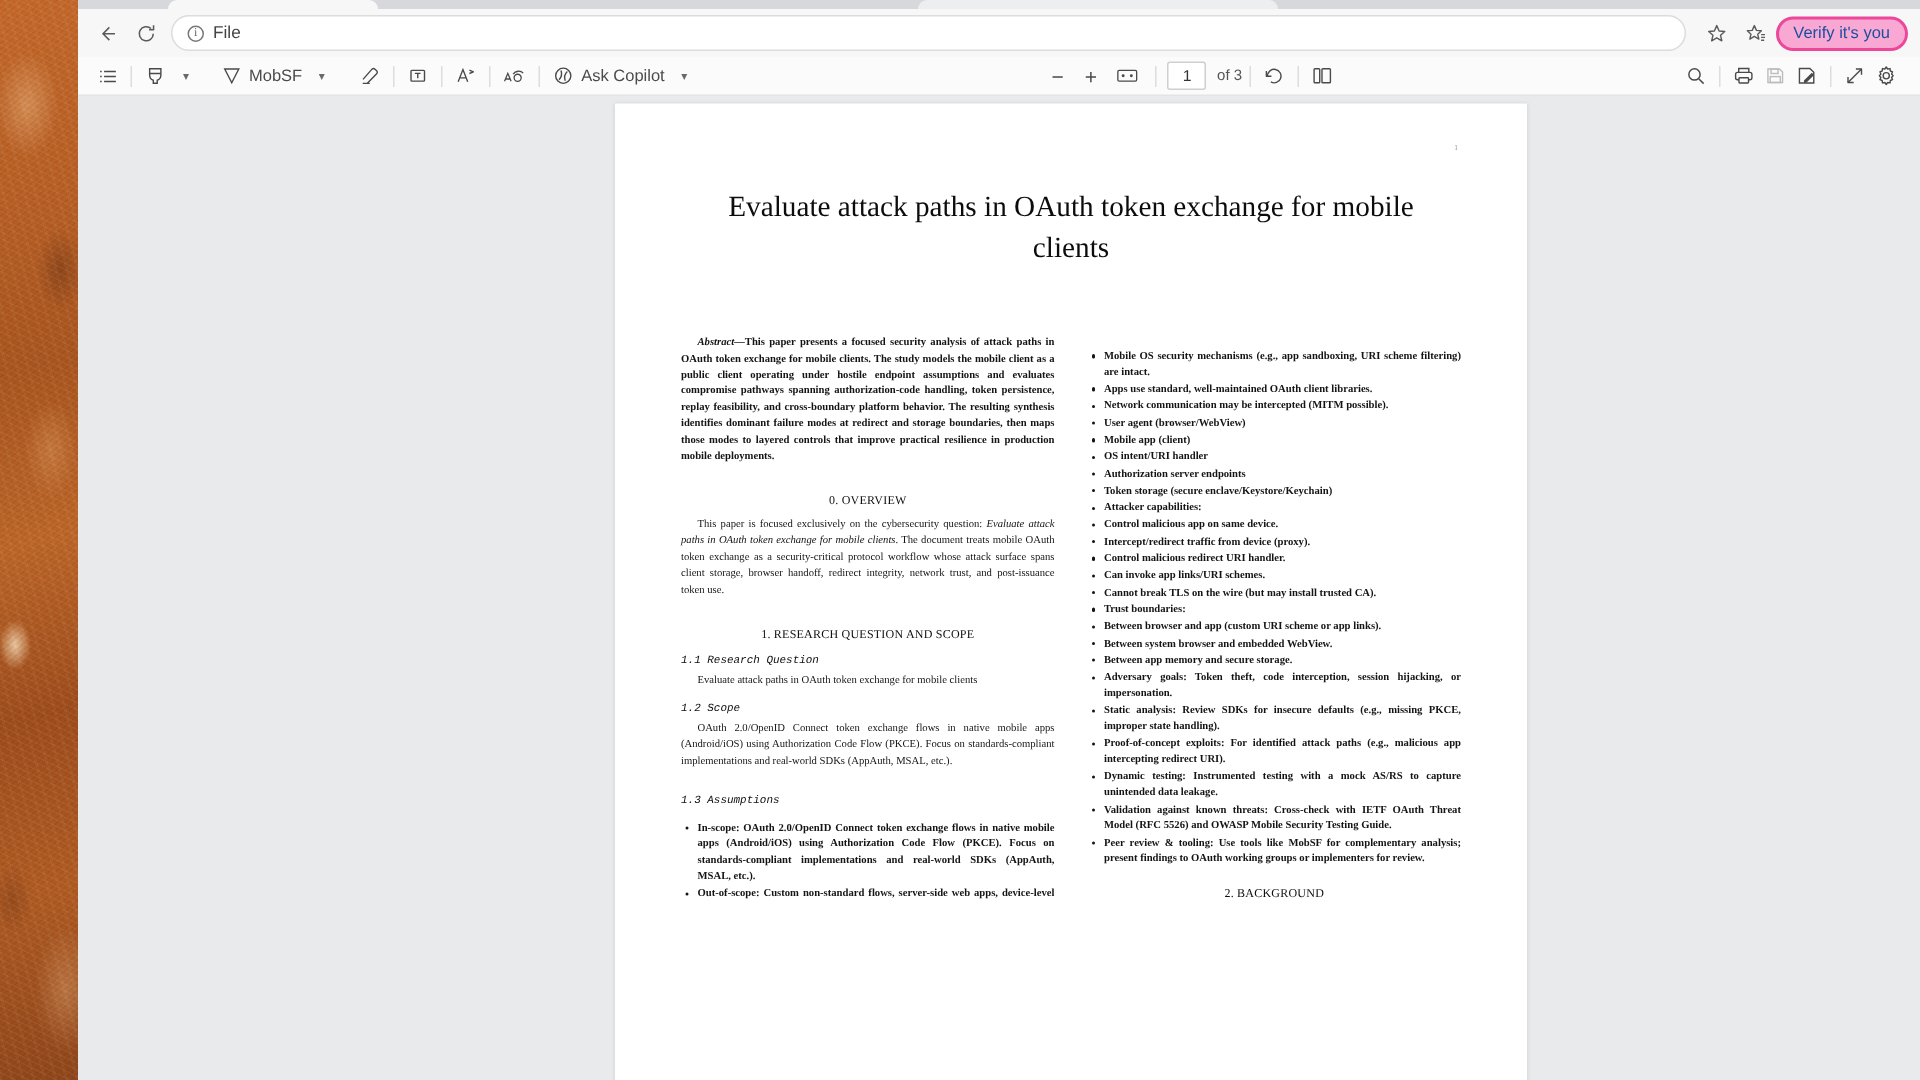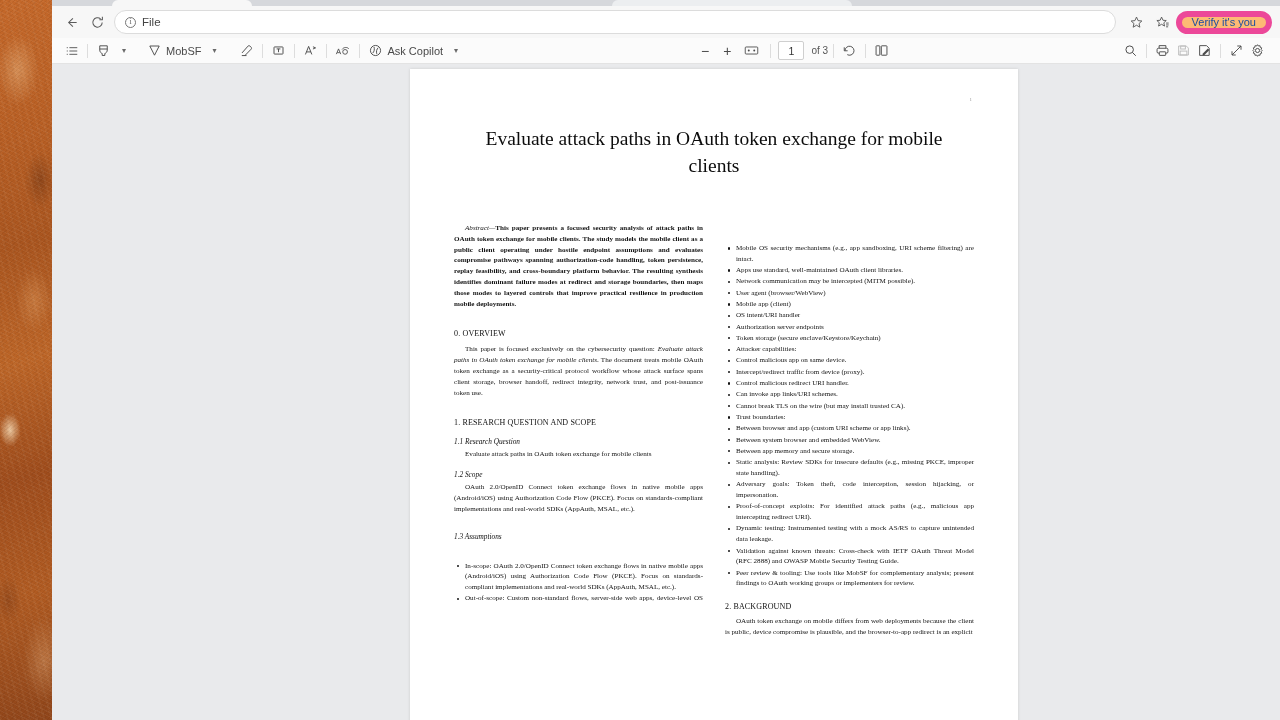--- a/index.html
+++ b/index.html
@@ -71,22 +71,22 @@
   #omnibox .info-circle {
     width: 11px; height: 11px; border: 1px solid #777; border-radius: 50%;
     display: inline-flex; align-items: center; justify-content: center;
     font-size: 8px; color: #666; flex: none; line-height: 1;
     font-family: "Liberation Serif", serif;
   }
   #omnibox .scheme { margin: 0 7px 0 6px; color: #444; font-size: 11.5px; }
   #omnibox .url { color: #1f1f1f; font-size: 11.5px; letter-spacing: .1px; white-space: nowrap; }
   #verify-btn {
     flex: none; height: 23px; margin-right: 8px; padding: 0 10px;
-    border: 6px solid #ec4899; border-radius: 12px;
-    color: #1b4fa0; font-size: 11px; background: #fdba74;
+    border: 2px solid #ec4899; border-radius: 12px;
+    color: #1b4fa0; font-size: 11px; background: #f9a8d4;
     display: flex; align-items: center; white-space: nowrap;
   }
 
   
   #pdftoolbar {
     position: absolute; left: 0; top: 38px; width: 1228px; height: 26px;
     background: #fbfbfb; border-bottom: 1px solid #e3e3e3;
     display: flex; align-items: center;
   }
   .tb-btn {
@@ -132,36 +132,36 @@
   .cols {
     display: flex; gap: 22px; margin: 44px 44px 0 44px;
   }
   .col { width: 264px; }
   .serif {
     font-family: "Liberation Serif", serif;
     font-size: 7.1px; line-height: 10.8px; color: #141414;
     text-align: justify;
   }
   .p-abstract { font-weight: bold; text-indent: 11px; }
-  .p-abstract .lead { font-style: italic; font-weight: normal; }
+  .p-abstract .lead { font-style: italic; font-weight: bold; }
   .p-index { font-weight: bold; text-indent: 11px; margin-top: 6px; }
   .p-index .lead { font-style: italic; font-weight: bold; }
   .sec-head {
     font-family: "Liberation Serif", serif;
-    font-size: 8px; color: #0e0e0e;
+    font-size: 8px; text-align: center; color: #0e0e0e;
     margin: 20px 0 6px 0; letter-spacing: .15px;
   }
   .sub-head {
-    font-family: Liberation Serif, serif;
+    font-family: Liberation Mono, monospace;
     font-size: 7.3px; font-style: italic; color: #0e0e0e;
     margin: 10px 0 3px 0;
   }
   .para { text-indent: 11px; margin-bottom: 2px; }
   .ital { font-style: italic; }
-  ul.blist { list-style: none; margin: 20px 0 0 0; padding: 0; }
+  ul.blist { list-style: none; margin: 9px 0 0 0; padding: 0; font-weight: bold; }
   ul.blist > li {
     position: relative; padding-left: 11px; margin-bottom: 0.5px;
     font-family: "Liberation Serif", serif;
     font-size: 7.1px; line-height: 10.8px; color: #141414; text-align: justify;
   }
   ul.blist > li::before {
     content: ""; position: absolute; left: 3px; top: 4.4px;
     width: 2.2px; height: 2.2px; background: #141414; border-radius: 50%;
   }
   .clipped { max-height: 10.8px; overflow: hidden; }
@@ -430,28 +430,27 @@
             <li>Attacker capabilities:</li>
             <li>Control malicious app on same device.</li>
             <li>Intercept/redirect traffic from device (proxy).</li>
             <li>Control malicious redirect URI handler.</li>
             <li>Can invoke app links/URI schemes.</li>
             <li>Cannot break TLS on the wire (but may install trusted CA).</li>
             <li>Trust boundaries:</li>
             <li>Between browser and app (custom URI scheme or app links).</li>
             <li>Between system browser and embedded WebView.</li>
             <li>Between app memory and secure storage.</li>
+            <li>Adversary goals: Token theft, code interception, session hijacking, or impersonation.</li>
             <li>Static analysis: Review SDKs for insecure defaults (e.g., missing PKCE, improper state handling).</li>
-            <li>Adversary goals: Token theft, code interception, session hijacking, or impersonation.</li>
             <li>Proof-of-concept exploits: For identified attack paths (e.g., malicious app intercepting redirect URI).</li>
             <li>Dynamic testing: Instrumented testing with a mock AS/RS to capture unintended data leakage.</li>
-            <li>Validation against known threats: Cross-check with IETF OAuth Threat Model (RFC 2888) and OWASP Mobile Security Testing Guide.</li>
+            <li>Validation against known threats: Cross-check with IETF OAuth Threat Model (RFC 5526) and OWASP Mobile Security Testing Guide.</li>
             <li>Peer review &amp; tooling: Use tools like MobSF for complementary analysis; present findings to OAuth working groups or implementers for review.</li>
           </ul>
 
           <div class="sec-head" style="margin:13px 0 5px 0">2. BACKGROUND</div>
-          <p class="serif para">OAuth token exchange on mobile differs from web deployments because the client is public, device compromise is plausible, and the browser-to-app redirect is an explicit</p>
         </div>
 
       </div>
     </div>
   </div>
 </div>
 
 </body></html>

